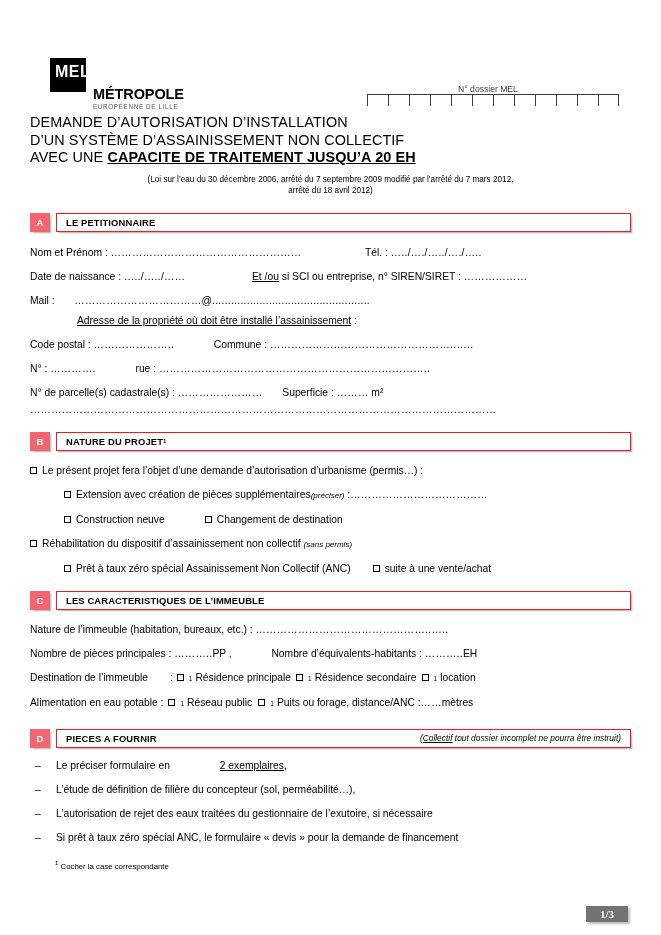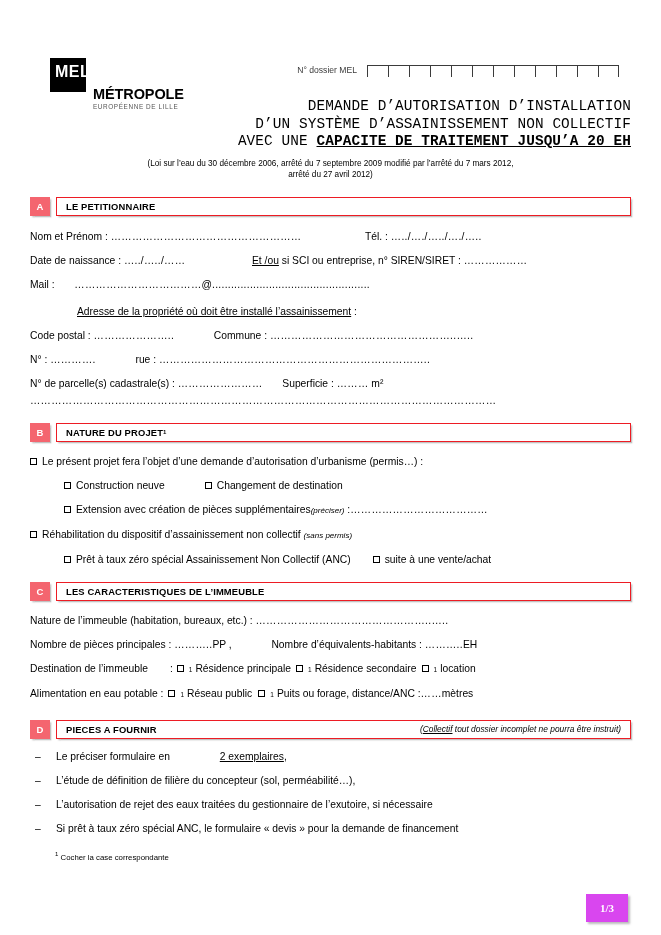--- a/index.html
+++ b/index.html
@@ -65,22 +65,24 @@
     font-size: 6.4px;
     letter-spacing: 0.6px;
     color: #555555;
     margin-top: 2px;
     line-height: 1;
   }
 
   .dossier {
     position: absolute;
     right: 12px;
-    top: 65px;
-    display: flex;
+    top: 84px;
+    display: flex;
+    align-items: center;
+    flex-direction: column;
   }
   .dossier-label {
     font-size: 8.6px;
     color: #3b3b3b;
     margin-right: 10px;
     white-space: nowrap;
   }
   .comb {
     display: flex;
     border-top: 1px solid #3b3b3b;
@@ -93,22 +95,22 @@
     height: 11px;
     border-left: 1px solid #3b3b3b;
     box-sizing: border-box;
   }
   .comb-cell:last-child {
     border-right: 1px solid #3b3b3b;
   }
 
   
   .title-block {
-    text-align: right;
-    font-family: Liberation Mono, monospace;
+    text-align: left;
+    margin-top: 16px;
   }
   .title-line {
     font-size: 14.4px;
     line-height: 17.5px;
     letter-spacing: 0.1px;
   }
   .title-strong {
     font-weight: bold;
     text-decoration: underline;
   }
@@ -236,22 +238,22 @@
     margin-top: 14px;
     padding-left: 25px;
   }
   .footnote .sup { font-size: 6px; vertical-align: super; }
 
   .page-badge {
     position: absolute;
     right: 33px;
     bottom: 13px;
     width: 42px;
-    height: 28px;
-    background: #d946ef;
+    height: 16px;
+    background: #737373;
     color: #ffffff;
     font-family: "Liberation Serif", serif;
     font-weight: bold;
     font-size: 11px;
     display: flex;
     align-items: center;
     justify-content: center;
     box-shadow: 1.5px 1.5px 2px rgba(120,120,120,0.5);
   }
 </style>
@@ -289,21 +291,21 @@
     </div>
   </div>
 
   <div class="title-block">
     <div class="title-line">DEMANDE D’AUTORISATION D’INSTALLATION</div>
     <div class="title-line">D’UN SYSTÈME D’ASSAINISSEMENT NON COLLECTIF</div>
     <div class="title-line"><span>AVEC UNE </span><span class="title-strong">CAPACITE DE TRAITEMENT JUSQU’A 20 EH</span></div>
   </div>
   <div class="legal">
     <span>(Loi sur l’eau du 30 décembre 2006, arrêté du 7 septembre 2009 modifié par l’arrêté du 7 mars 2012,</span><br>
-    <span>arrêté du 27 avril 2012)</span>
+    <span>arrêté du 18 avril 2012)</span>
   </div>
 
   <div class="section-head">
     <div class="section-letter">A</div>
     <div class="section-bar">
       <span class="section-title">LE PETITIONNAIRE</span>
     </div>
   </div>
 
   <div class="field-row" style="margin-top:14px">
@@ -322,21 +324,21 @@
     <span>si SCI ou entreprise, n° SIREN/SIRET :</span>
     <span class="dots">………………</span>
   </div>
 
   <div class="field-row">
     <span>Mail :</span>
     <span class="gap-sm"></span>
     <span class="dots">………………………………</span><span>@</span><span class="dots">..................................................</span>
   </div>
 
-  <div class="field-row" style="margin-top:14px">
+  <div class="field-row" style="margin-top:7px">
     <span class="u">Adresse de la propriété où doit être installé l’assainissement</span><span> :</span>
   </div>
 
   <div class="field-row">
     <span>Code postal :</span>
     <span class="dots">…………………..</span>
     <span class="gap-md"></span>
     <span>Commune :</span>
     <span class="dots">……………………………………………..…..</span>
   </div>
@@ -368,29 +370,29 @@
     </div>
   </div>
 
   <div class="cb-row" style="margin-top:13px">
     <span class="checkbox"></span>
     <span class="cb-text">Le présent projet fera l’objet d’une demande d’autorisation d’urbanisme (permis…) :</span>
   </div>
 
   <div class="cb-row indent">
     <span class="checkbox"></span>
+    <span class="cb-text"><span>Extension avec création de pièces supplémentaires</span><span class="it">(préciser)</span><span> :</span><span class="dots">…………………………………</span></span>
+  </div>
+
+  <div class="cb-row indent">
+    <span class="checkbox"></span>
     <span class="cb-text">Construction neuve</span>
     <span class="spacer-40"></span>
     <span class="checkbox"></span>
     <span class="cb-text">Changement de destination</span>
-  </div>
-
-  <div class="cb-row indent">
-    <span class="checkbox"></span>
-    <span class="cb-text"><span>Extension avec création de pièces supplémentaires</span><span class="it">(préciser)</span><span> :</span><span class="dots">…………………………………</span></span>
   </div>
 
   <div class="cb-row">
     <span class="checkbox"></span>
     <span class="cb-text"><span>Réhabilitation du dispositif d’assainissement non collectif</span> <span class="it">(sans permis)</span></span>
   </div>
 
   <div class="cb-row indent">
     <span class="checkbox"></span>
     <span class="cb-text">Prêt à taux zéro spécial Assainissement Non Collectif (ANC)</span>

